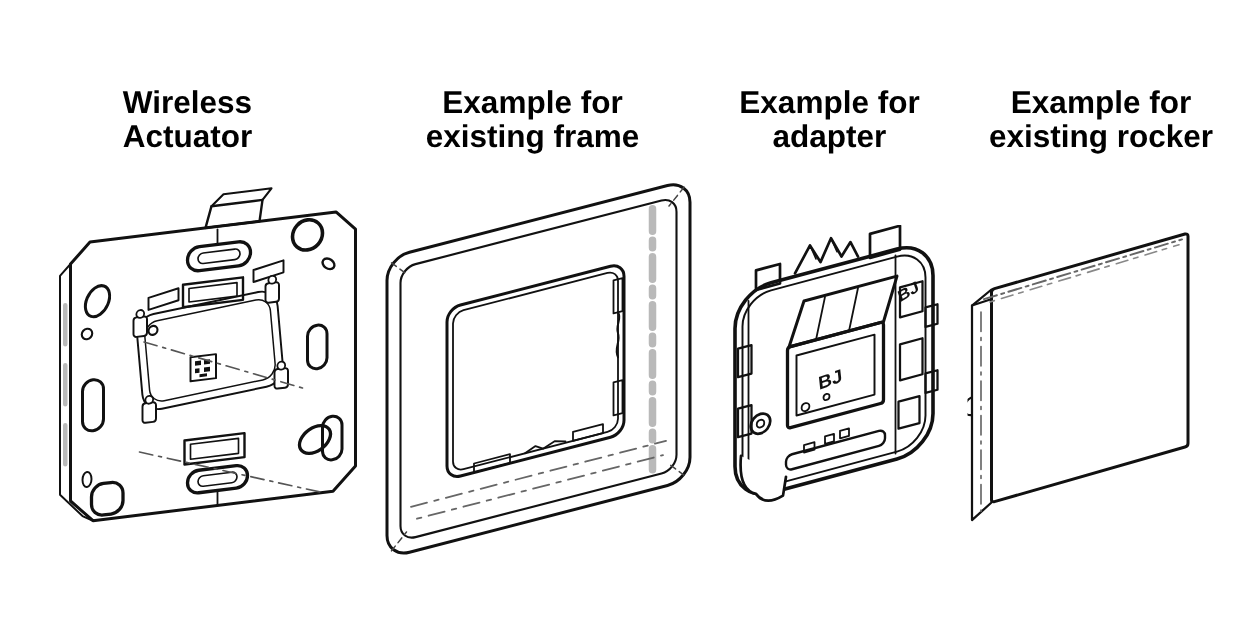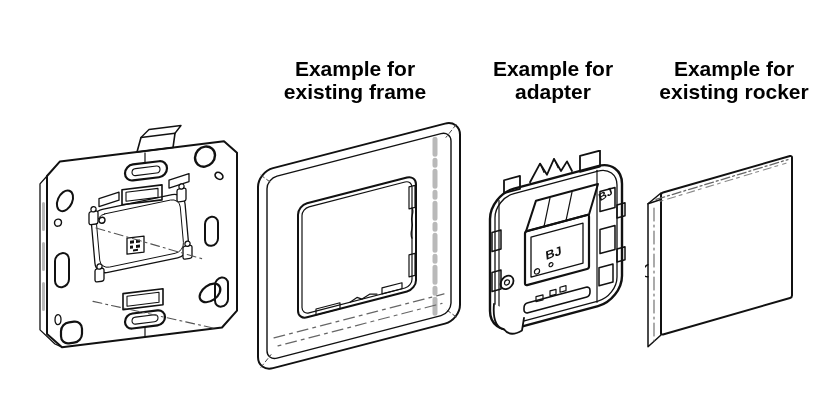--- a/index.html
+++ b/index.html
@@ -17,20 +17,22 @@
   svg *{vector-effect:non-scaling-stroke;}
   .t1{left:15px;}  .t2{left:245px;} .t3{left:443px;} .t4{left:624px;}
   .a1{left:25px;top:118px;}  .a2{left:248px;top:112px;}
   .a3{left:480px;top:150px;} .a4{left:645px;top:150px;}
 </style>
 </head>
 <body>
 
 <div class="canvas">
 
+  <div class="fig-title t1">Wireless
+Actuator</div>
   <div class="fig-title t2">Example for
 existing frame</div>
   <div class="fig-title t3">Example for
 adapter</div>
   <div class="fig-title t4">Example for
 existing rocker</div>
 
   <div class="fig-art a1">
     <svg width="220" height="240" viewBox="0 0 220 240">
       <g transform="translate(22,45) skewY(-7)" fill="none" stroke="#111" stroke-width="1.6" stroke-linejoin="round" stroke-linecap="round">

